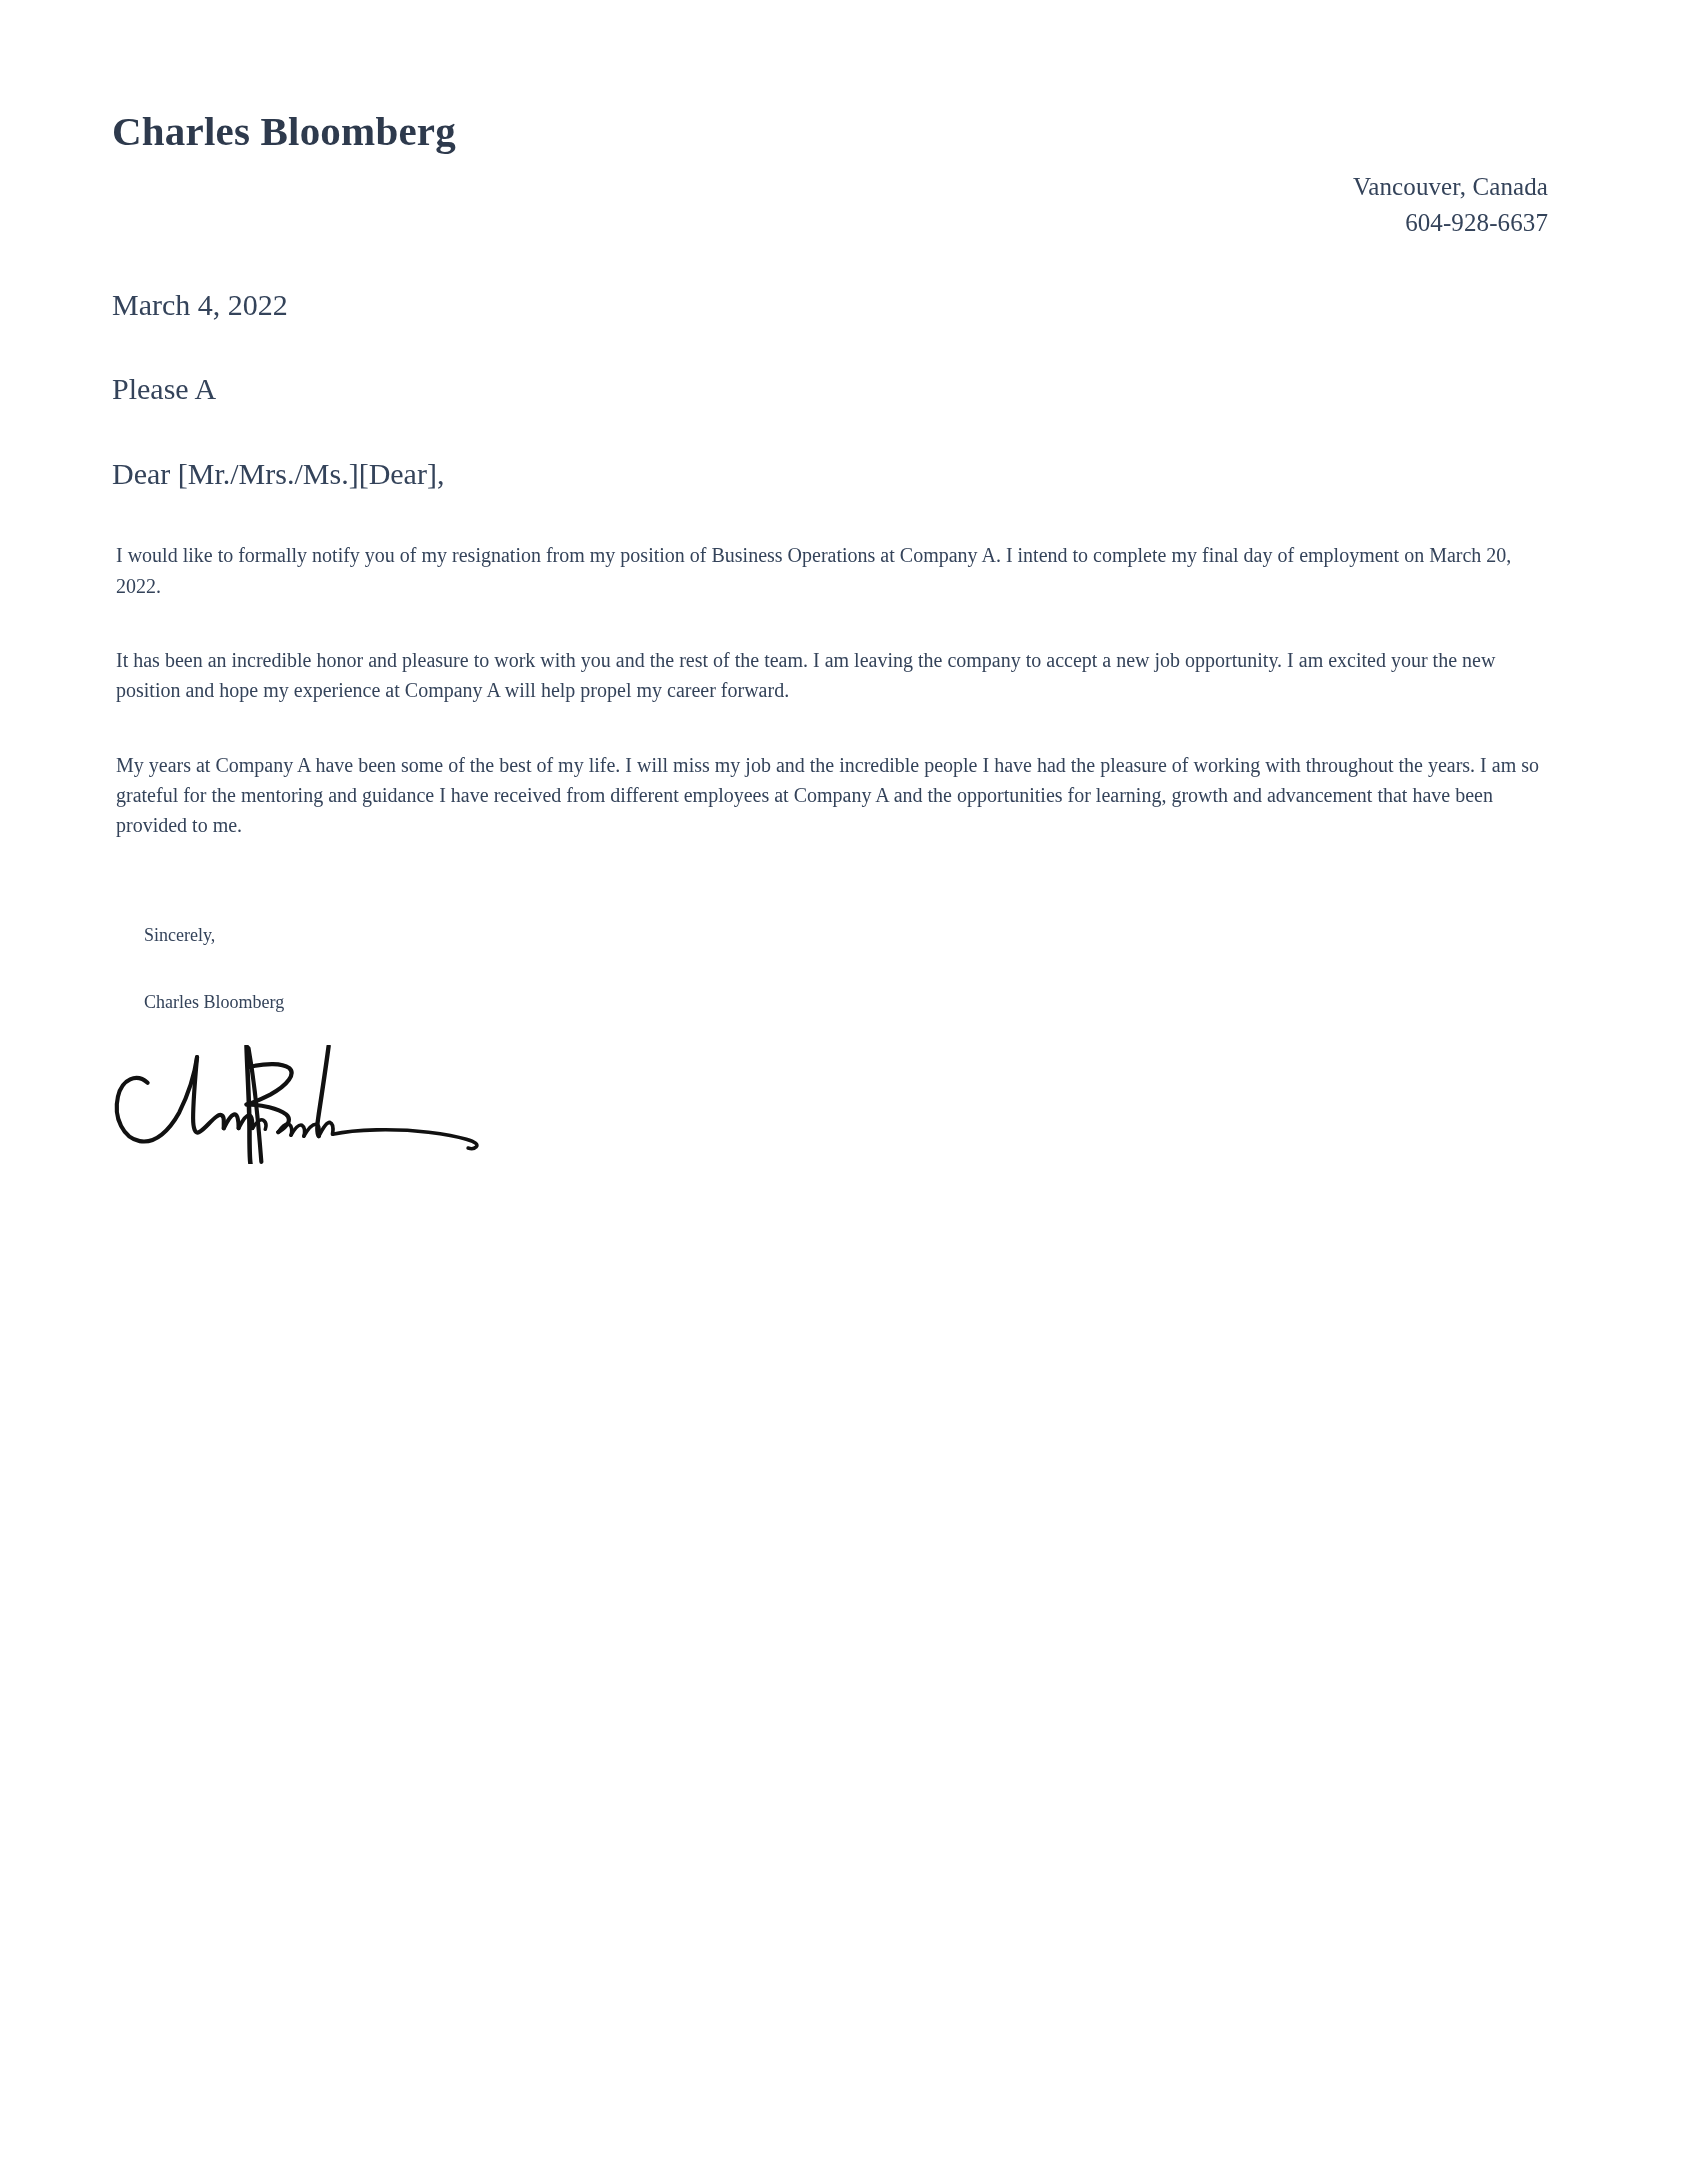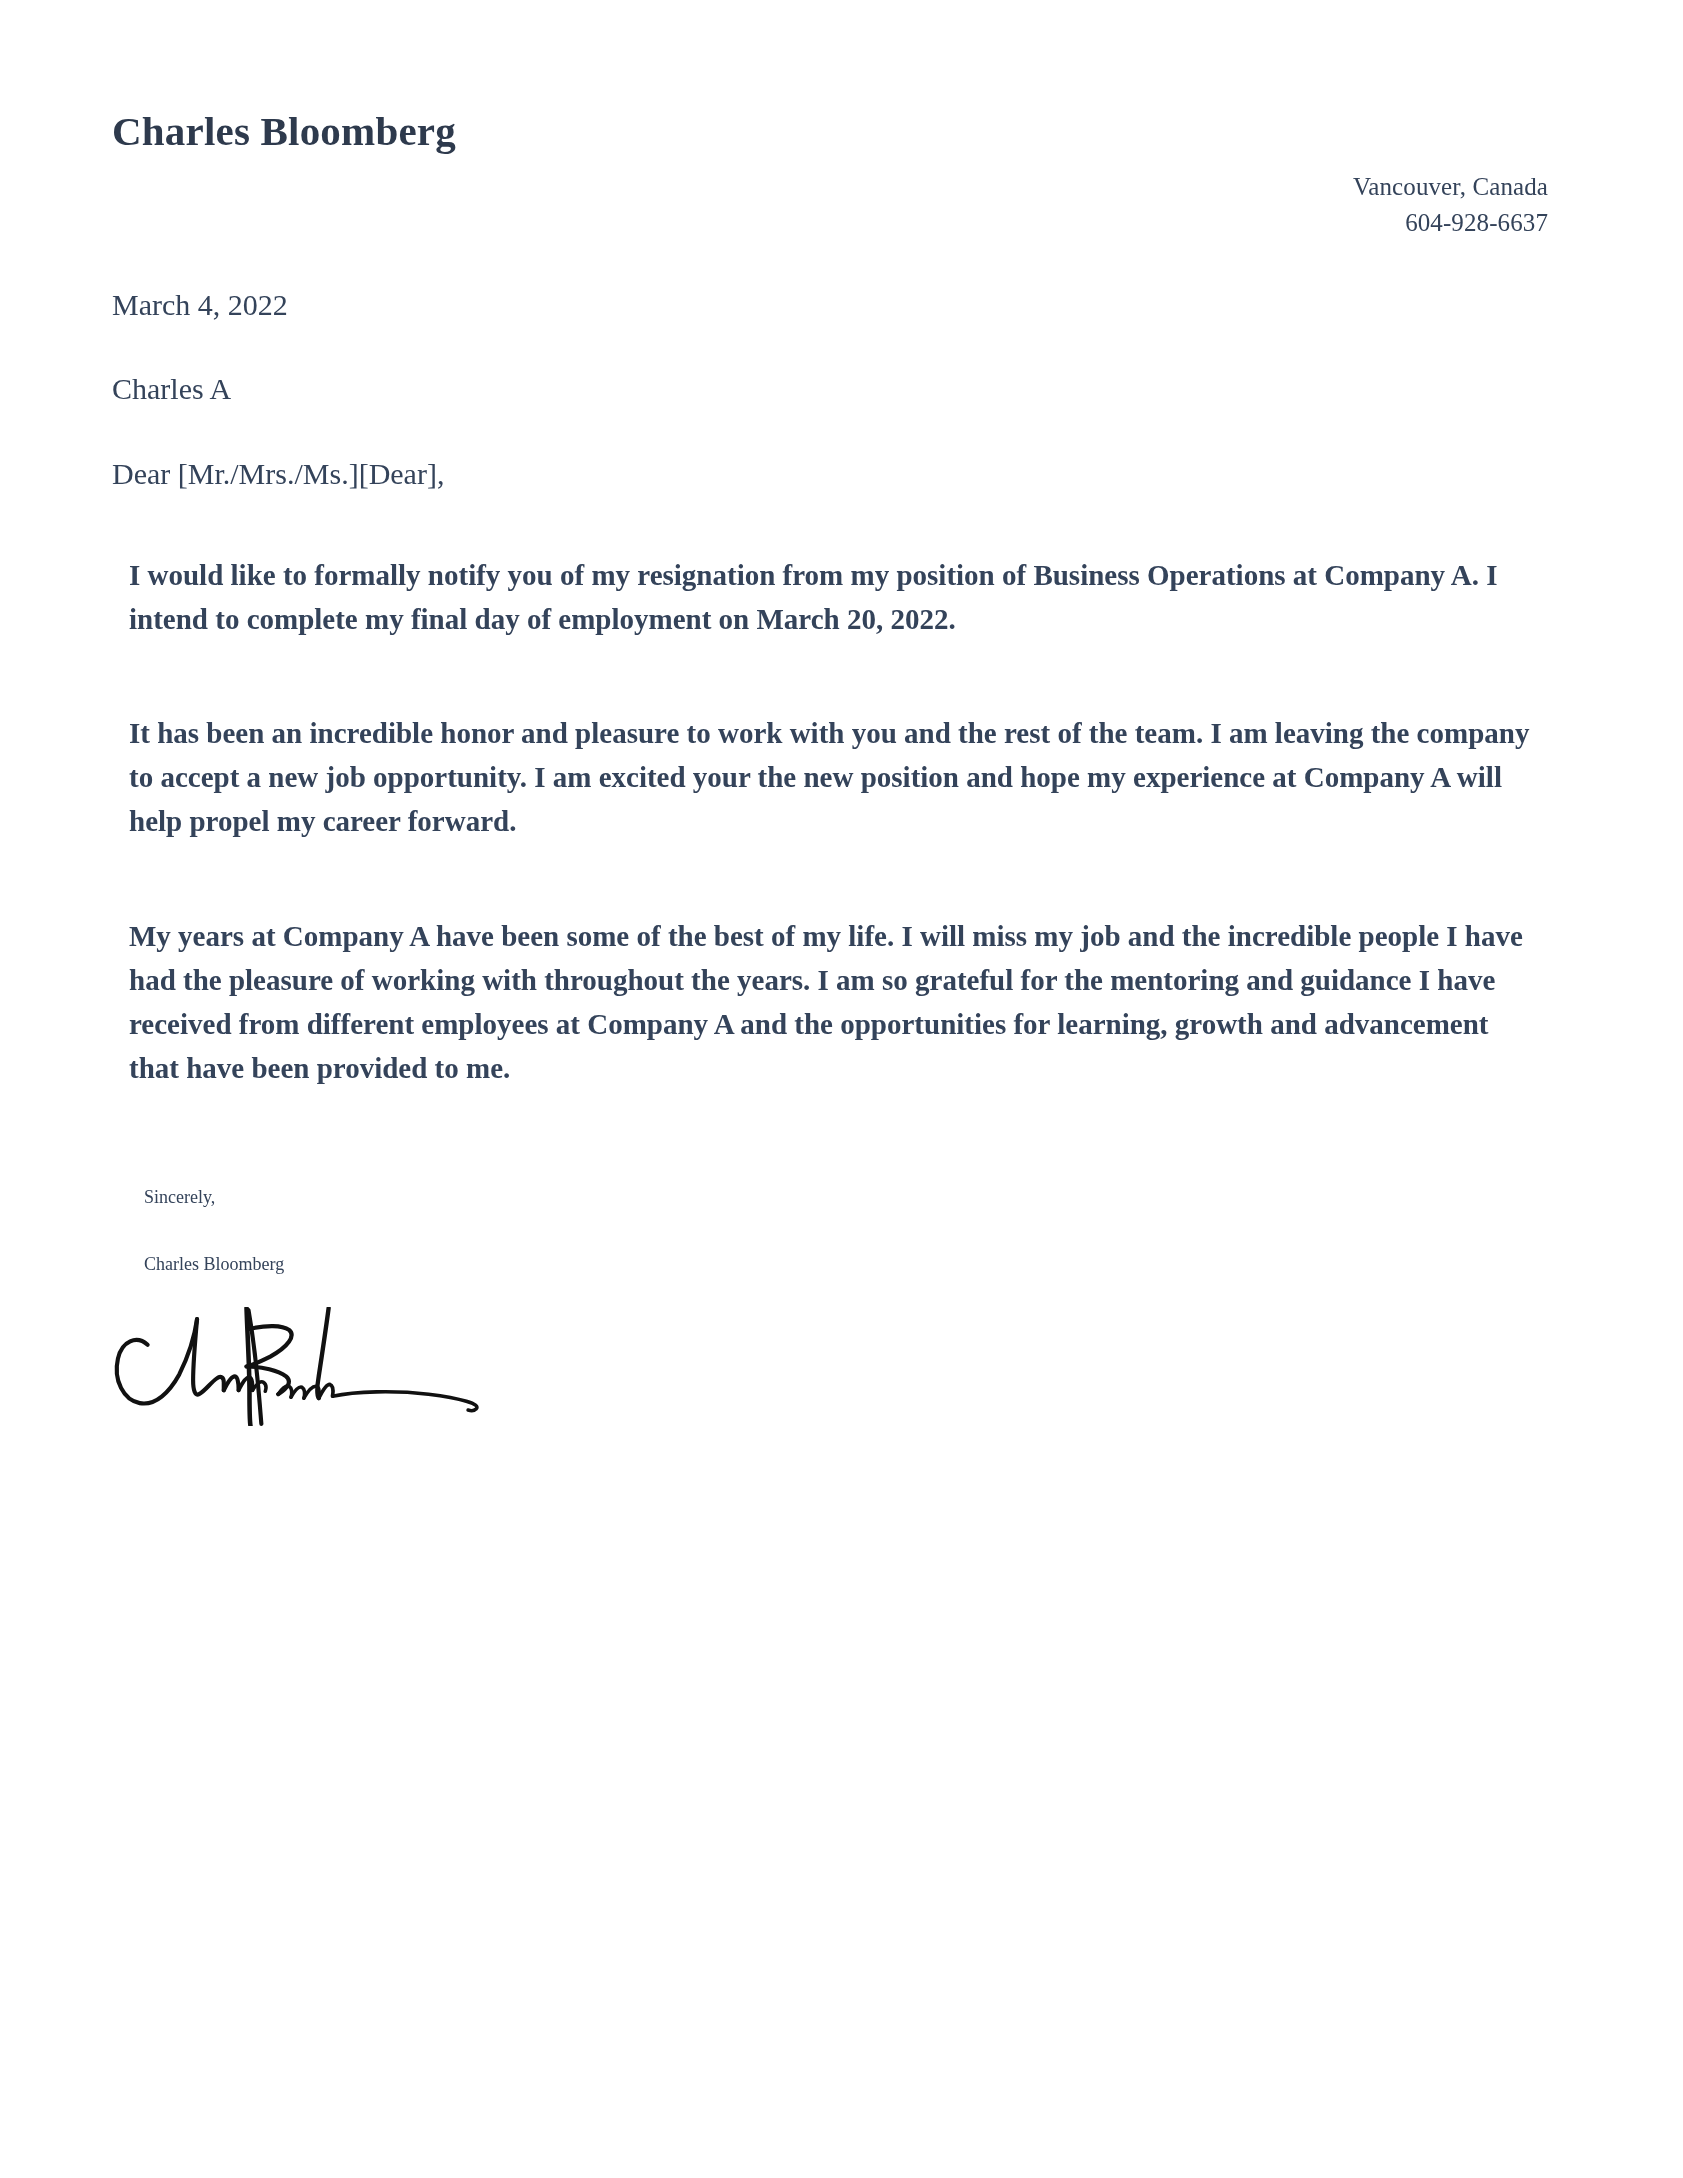--- a/index.html
+++ b/index.html
@@ -43,26 +43,25 @@
     letter-spacing: 0.1px;
   }
   .spacer-lg { height: 41px; }
   .spacer-md { height: 36px; }
   .meta-line {
     font-size: 30px;
     color: #34435a;
     line-height: 1.45;
   }
   .para {
-    font-size: 29px;
+    font-size: 20px;
     color: #34435a;
     line-height: 1.52;
-    margin: 17px;
+    margin: 4px;
     text-align: left;
-    font-weight: bold;
   }
   .closing-line {
     font-size: 18px;
     color: #34435a;
     line-height: 1.45;
     margin-left: 32px;
   }
   .signature-wrap {
     margin-top: 30px;
     width: 455px;
@@ -86,21 +85,21 @@
       <div class="contact-line">Vancouver, Canada</div>
       <div class="contact-line">604-928-6637</div>
     </div>
 
     <div class="spacer-lg"></div>
 
     <div class="meta-line">March 4, 2022</div>
 
     <div class="spacer-lg"></div>
 
-    <div class="meta-line">Charles A</div>
+    <div class="meta-line">Please A</div>
 
     <div class="spacer-lg"></div>
 
     <div class="meta-line">Dear [Mr./Mrs./Ms.][Dear],</div>
 
     <div class="spacer-lg"></div>
 
     <p class="para">I would like to formally notify you of my resignation from my position of Business Operations at Company A. I intend to complete my final day of employment on March 20, 2022.</p>
 
     <div class="spacer-md"></div>

